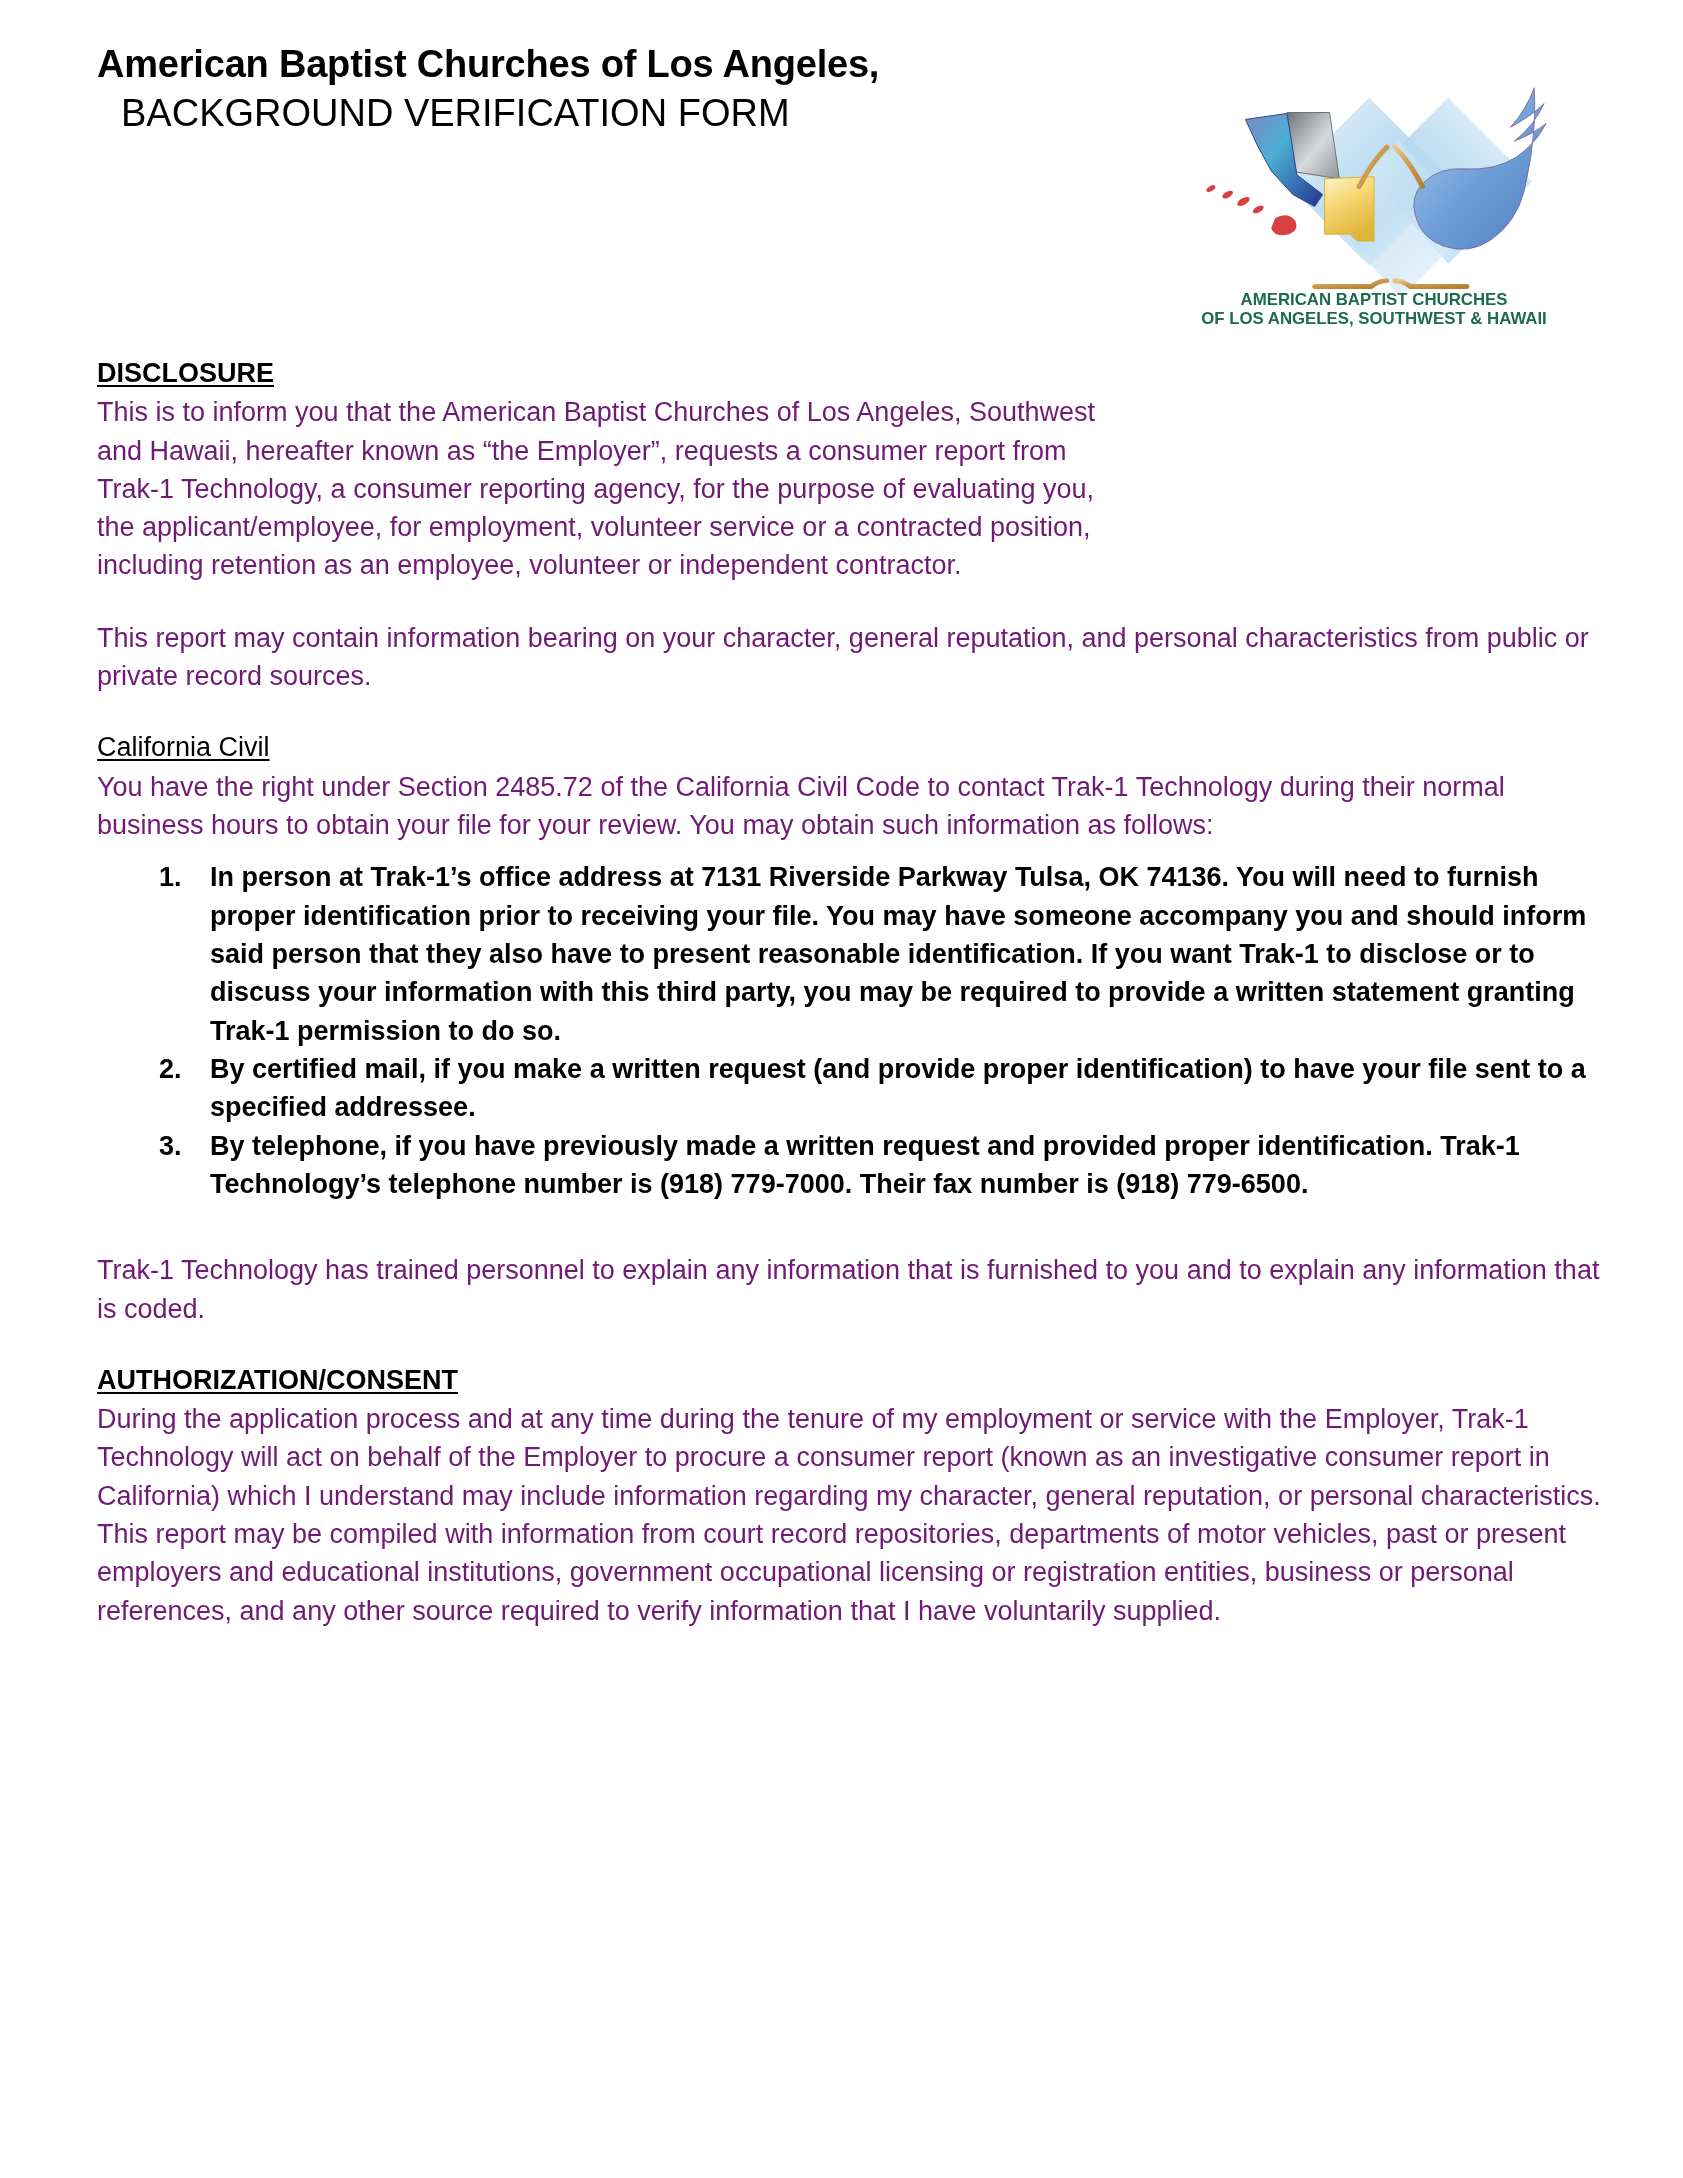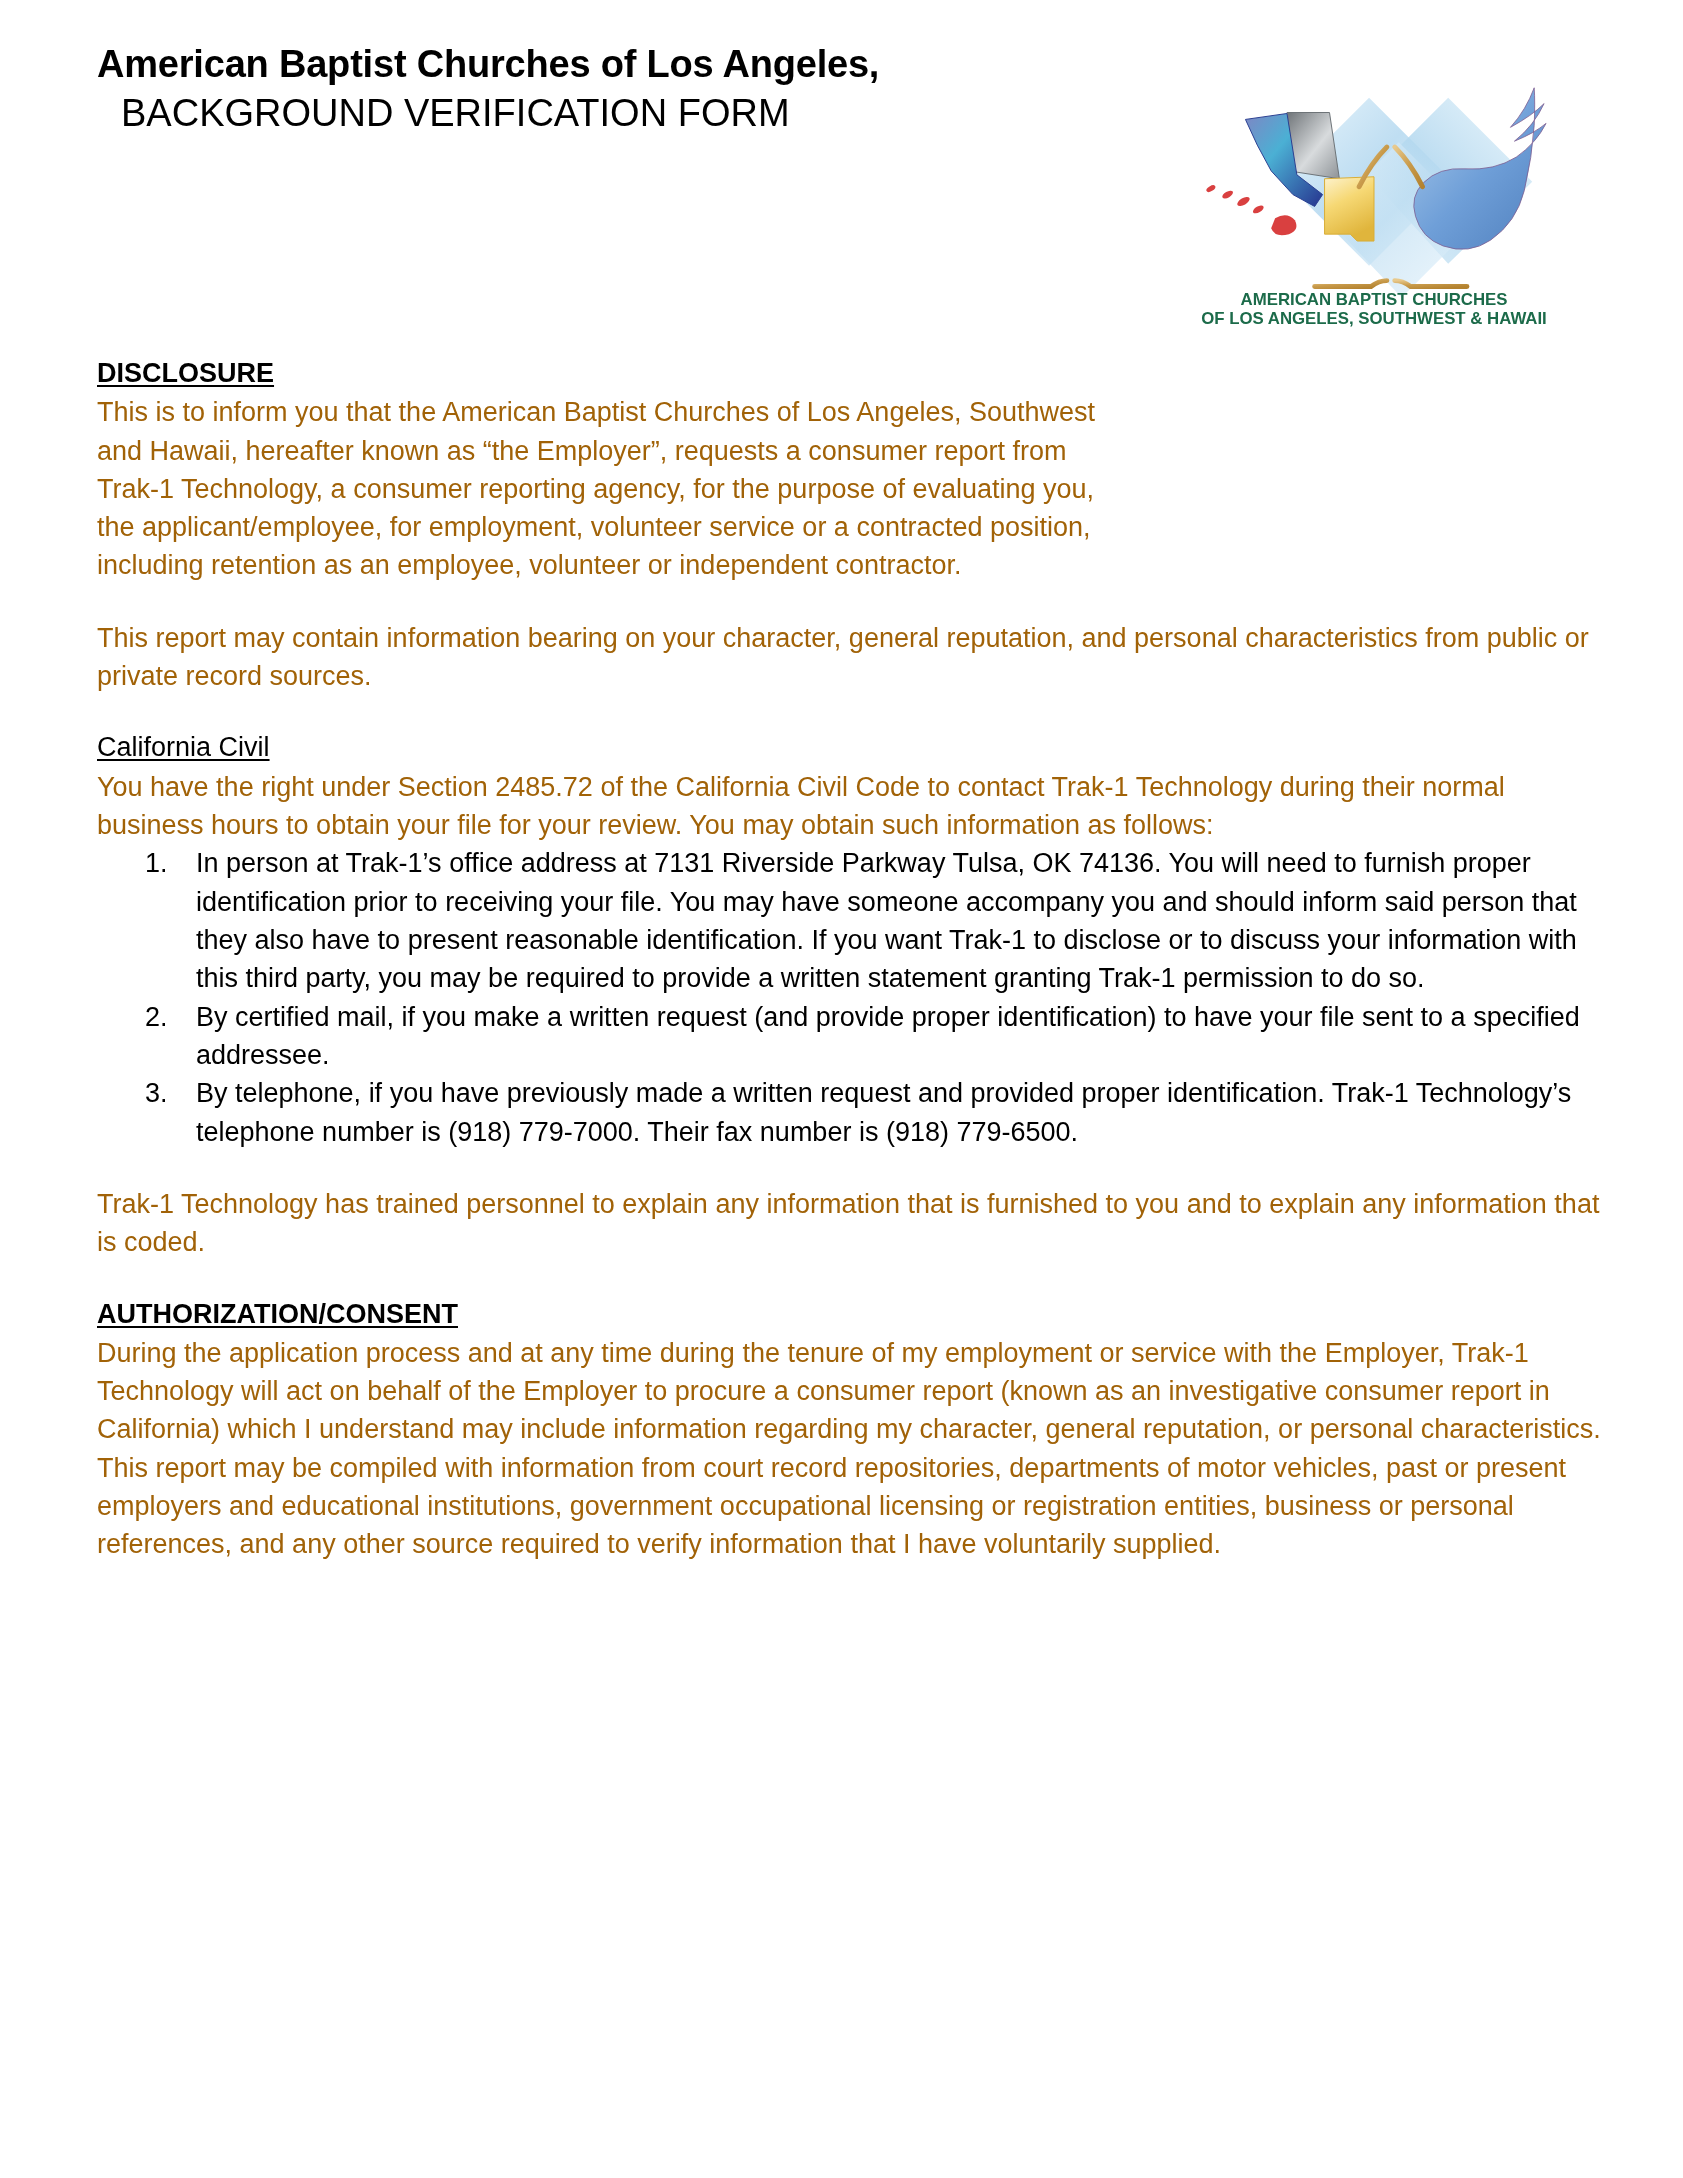--- a/index.html
+++ b/index.html
@@ -74,32 +74,33 @@
     text-decoration: underline;
     text-underline-offset: 3px;
     line-height: 1.34;
     margin: 0 0 2px 0;
     display: inline-block;
   }
   p.body {
     font-size: 27px;
     line-height: 1.42;
     margin: 0;
-    color: #a16207;
+    color: #701a75;
   }
   p.body.wide { max-width: 1505px; }
   .gap { height: 34px; }
 
   
   ol.ca-list {
-    margin: 0;
+    margin: 14px;
     padding: 0 0 0 0;
     list-style: none;
     counter-reset: caitem;
     max-width: 1505px;
+    font-weight: bold;
   }
   ol.ca-list > li {
     counter-increment: caitem;
     position: relative;
     font-size: 27px;
     line-height: 1.42;
     padding-left: 99px;
     margin: 0 0 0 0;
   }
   ol.ca-list > li::before {

